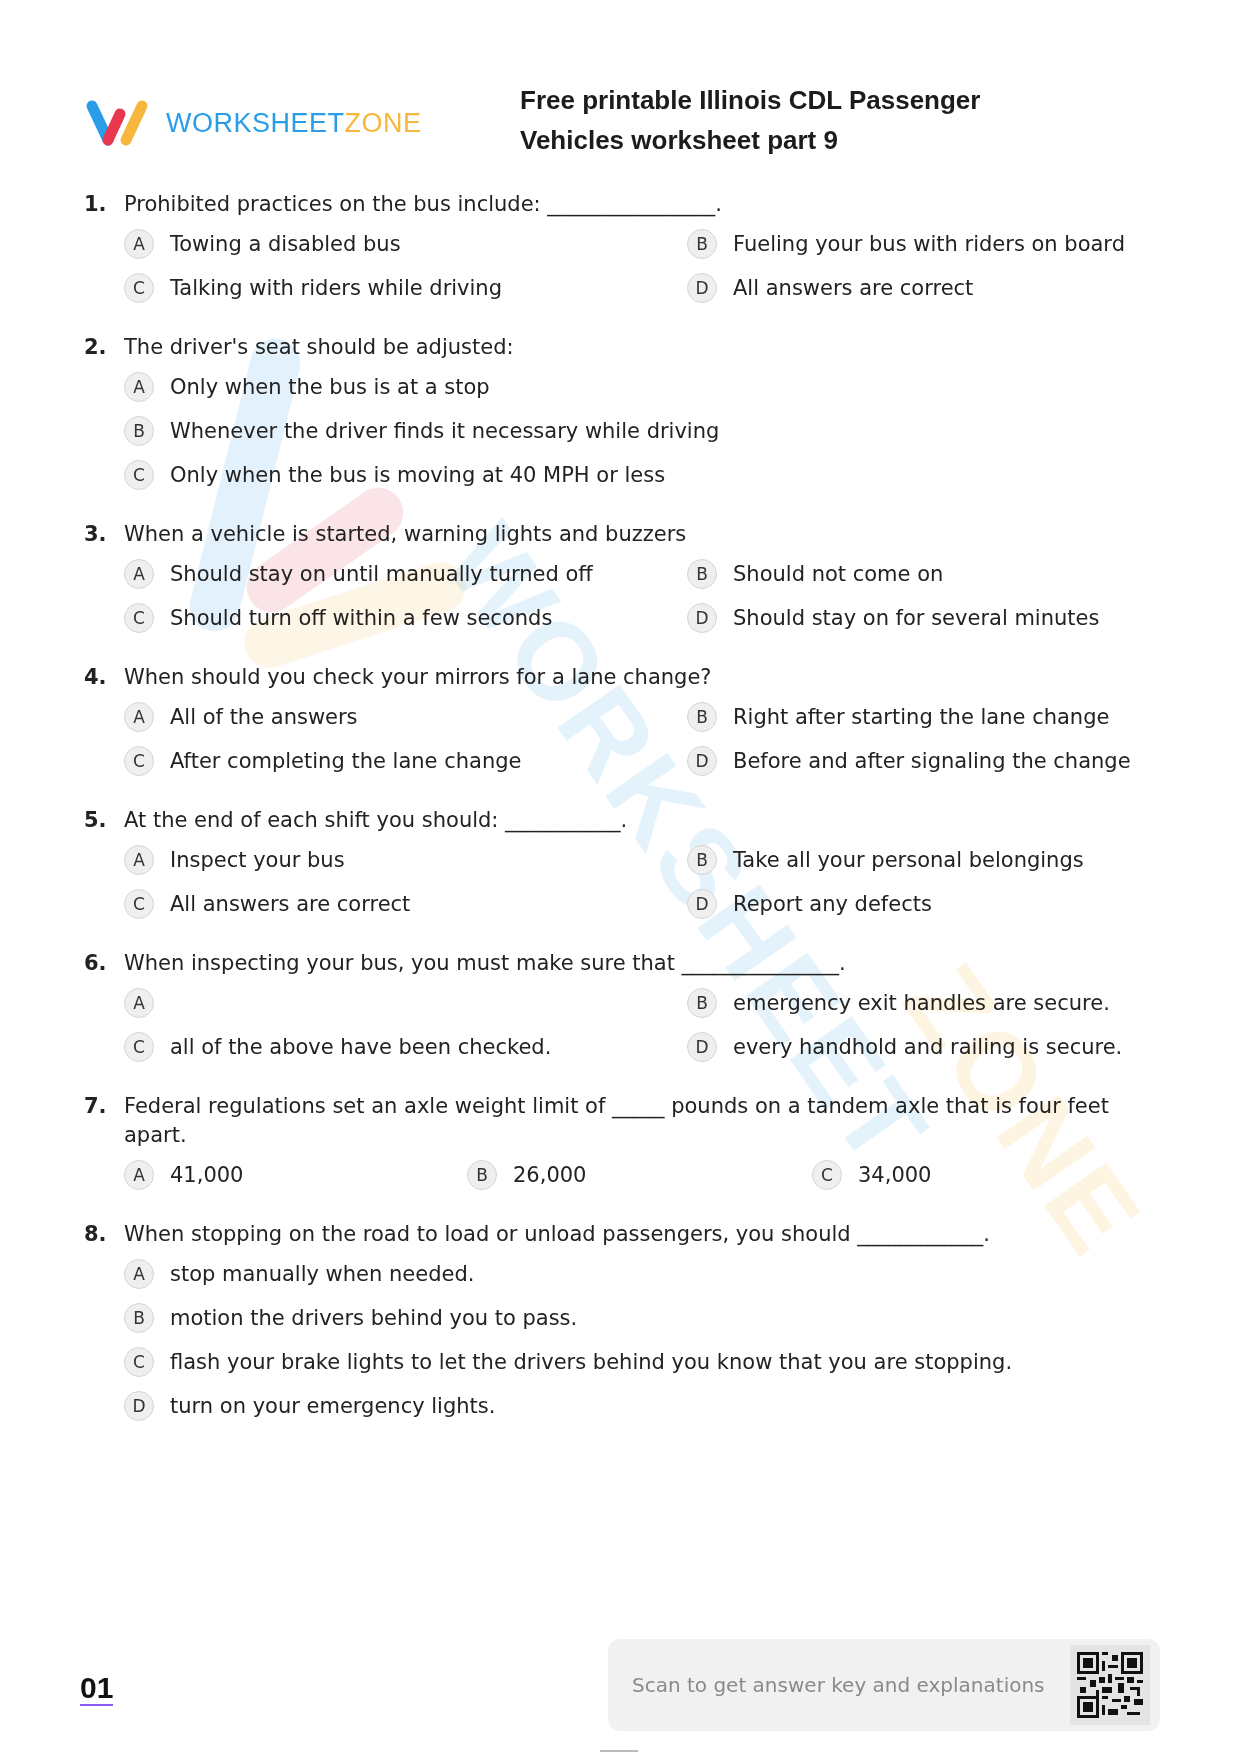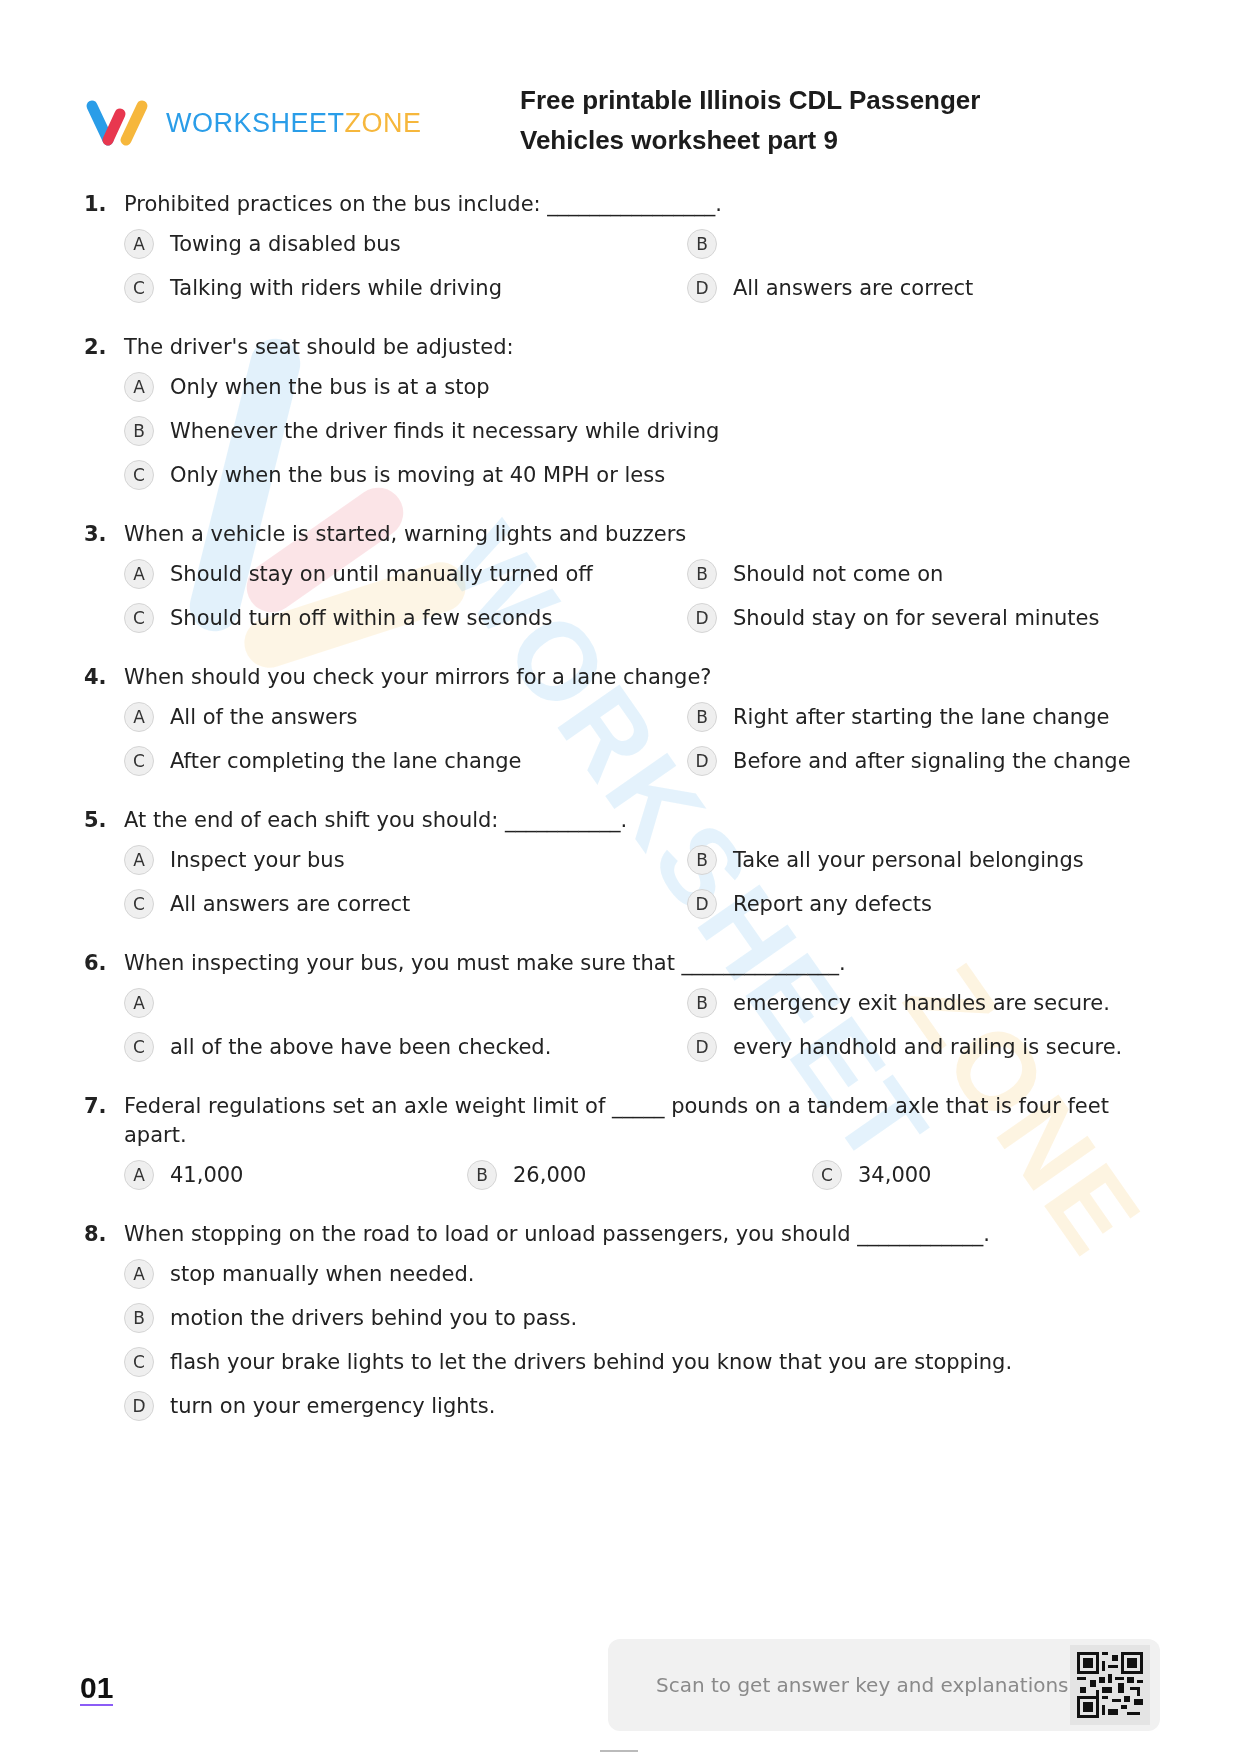--- a/index.html
+++ b/index.html
@@ -32,21 +32,21 @@
     display: inline-flex; align-items: center; justify-content: center; font-size: 17px; color: #333;
     margin-right: 16px; flex: none; box-sizing: border-box;
   }
   .page-num {
     position: absolute; left: 80px; top: 1672px; font-family: "Liberation Sans", sans-serif;
     font-weight: 700; font-size: 30px; color: #111; border-bottom: 2px solid #8b5cf6; line-height: 32px; z-index: 1;
   }
   .scan-box {
     position: absolute; left: 608px; top: 1639px; width: 552px; height: 92px; background: #f1f1f1;
     border-radius: 12px; display: flex; align-items: center; justify-content: space-between; box-sizing: border-box;
-    padding: 0 10px 0 48px; z-index: 1;
+    padding: 0 10px 0 24px; z-index: 1;
   }
   .scan-text { font-size: 20px; color: #8a8a8a; }
   .qr { width: 80px; height: 80px; background: #e4e4e4; display: flex; align-items: center; justify-content: center; }
   .bottom-line { position: absolute; left: 600px; top: 1750px; width: 38px; height: 2px; background: #bbb; }
 </style>
 </head>
 <body>
 
 <svg class="watermark" width="1239" height="1754">
   <g opacity="0.13">
@@ -78,20 +78,21 @@
         <span class="q-num">1.</span>
         <span class="q-text">Prohibited practices on the bus include: ________________.</span>
       </div>
       <div class="opts two">
         <div class="opt">
           <span class="badge">A</span>
           <span>Towing a disabled bus</span>
         </div>
         <div class="opt">
           <span class="badge">B</span>
+          <span>Fueling your bus with riders on board</span>
         </div>
         <div class="opt">
           <span class="badge">C</span>
           <span>Talking with riders while driving</span>
         </div>
         <div class="opt">
           <span class="badge">D</span>
           <span>All answers are correct</span>
         </div>
       </div>

